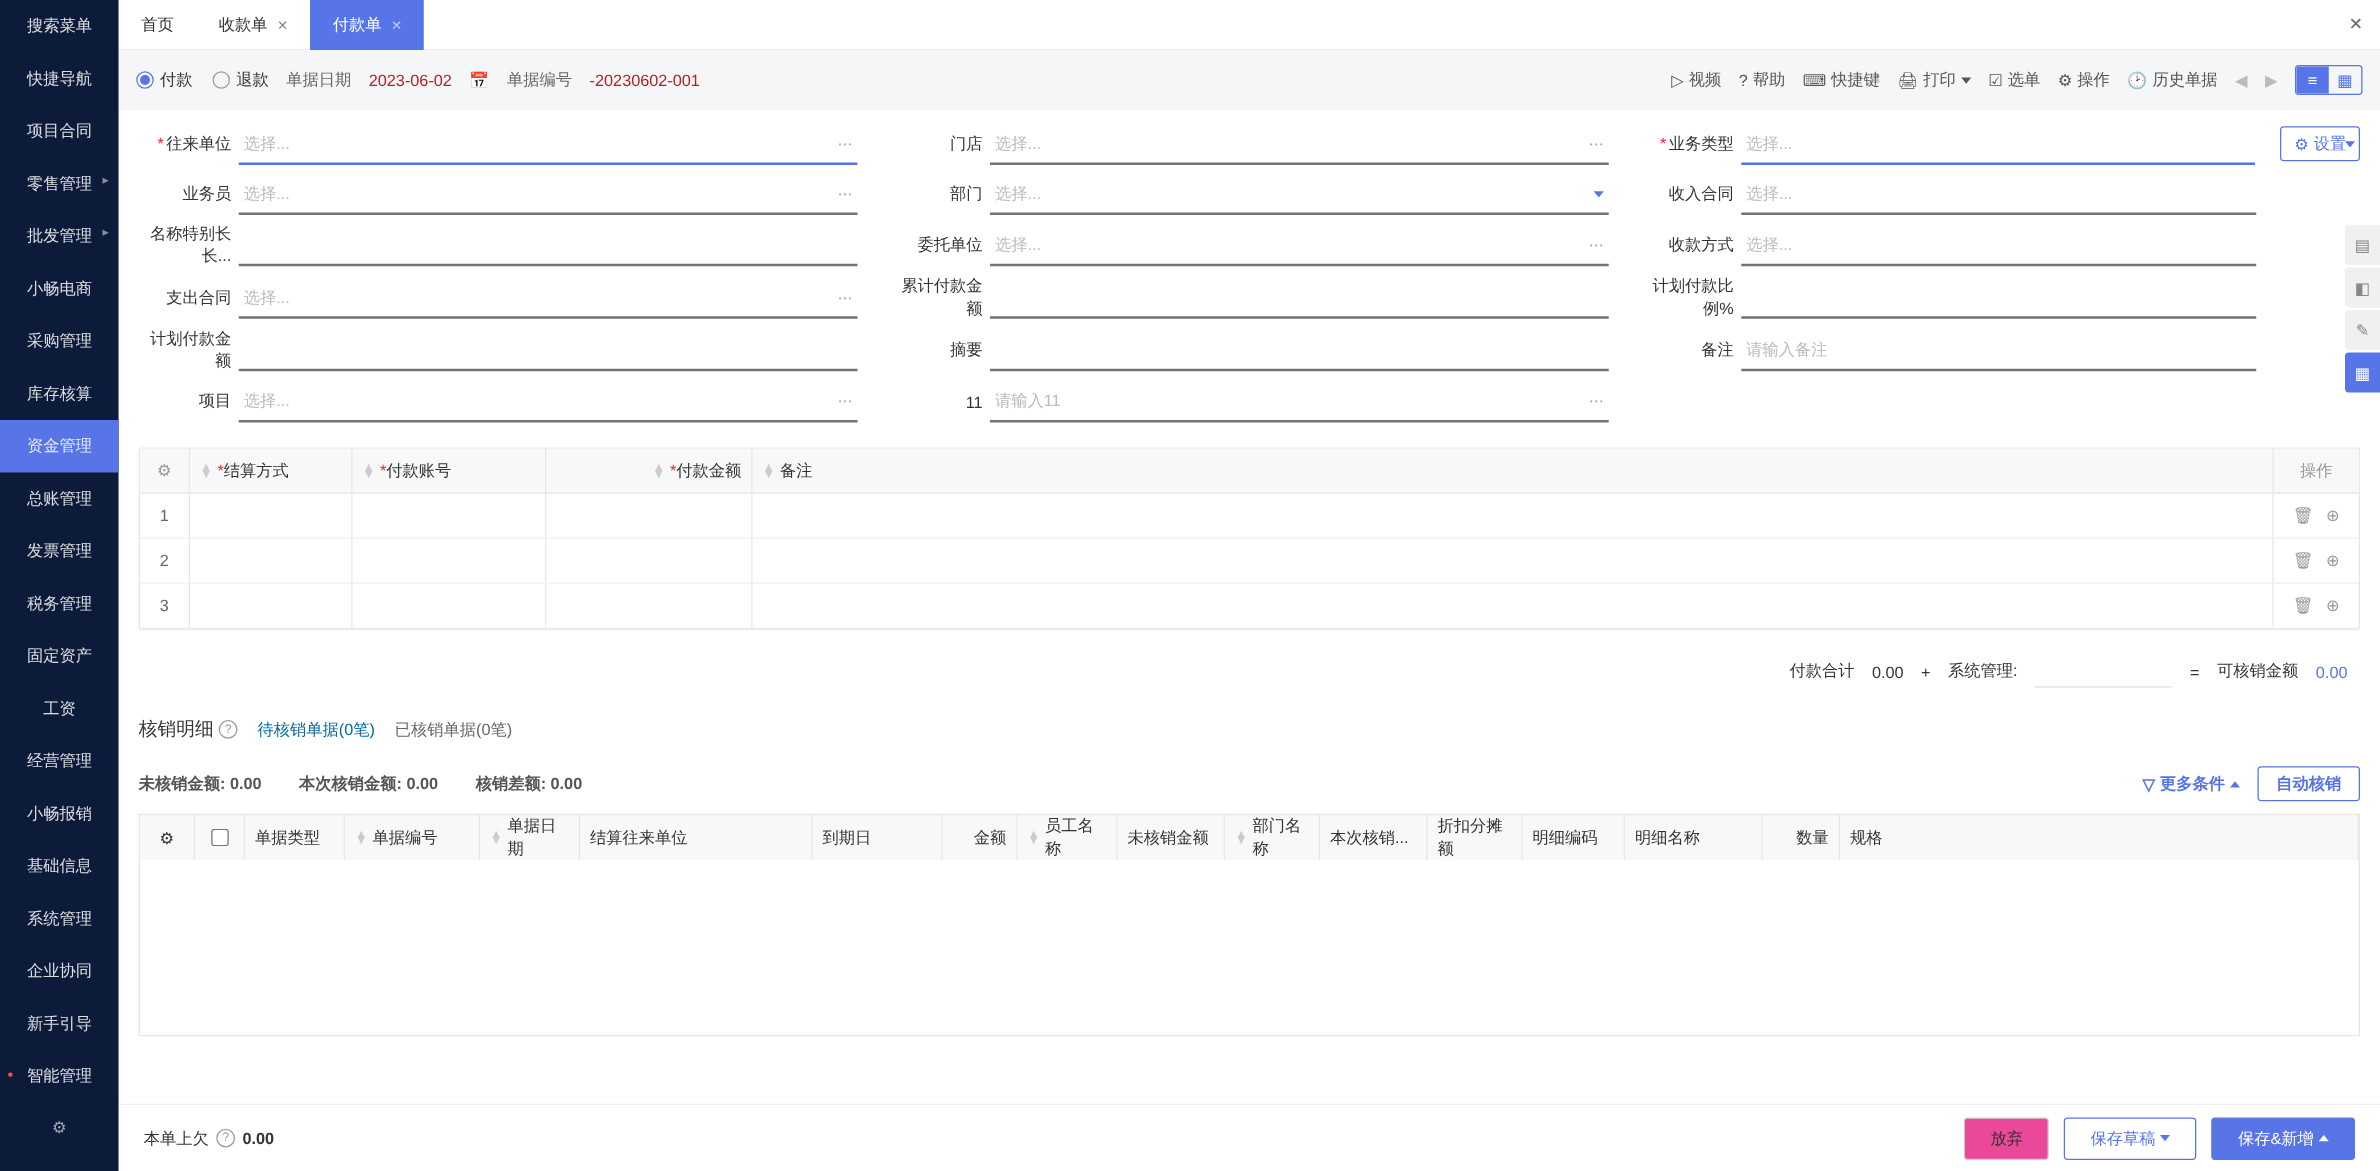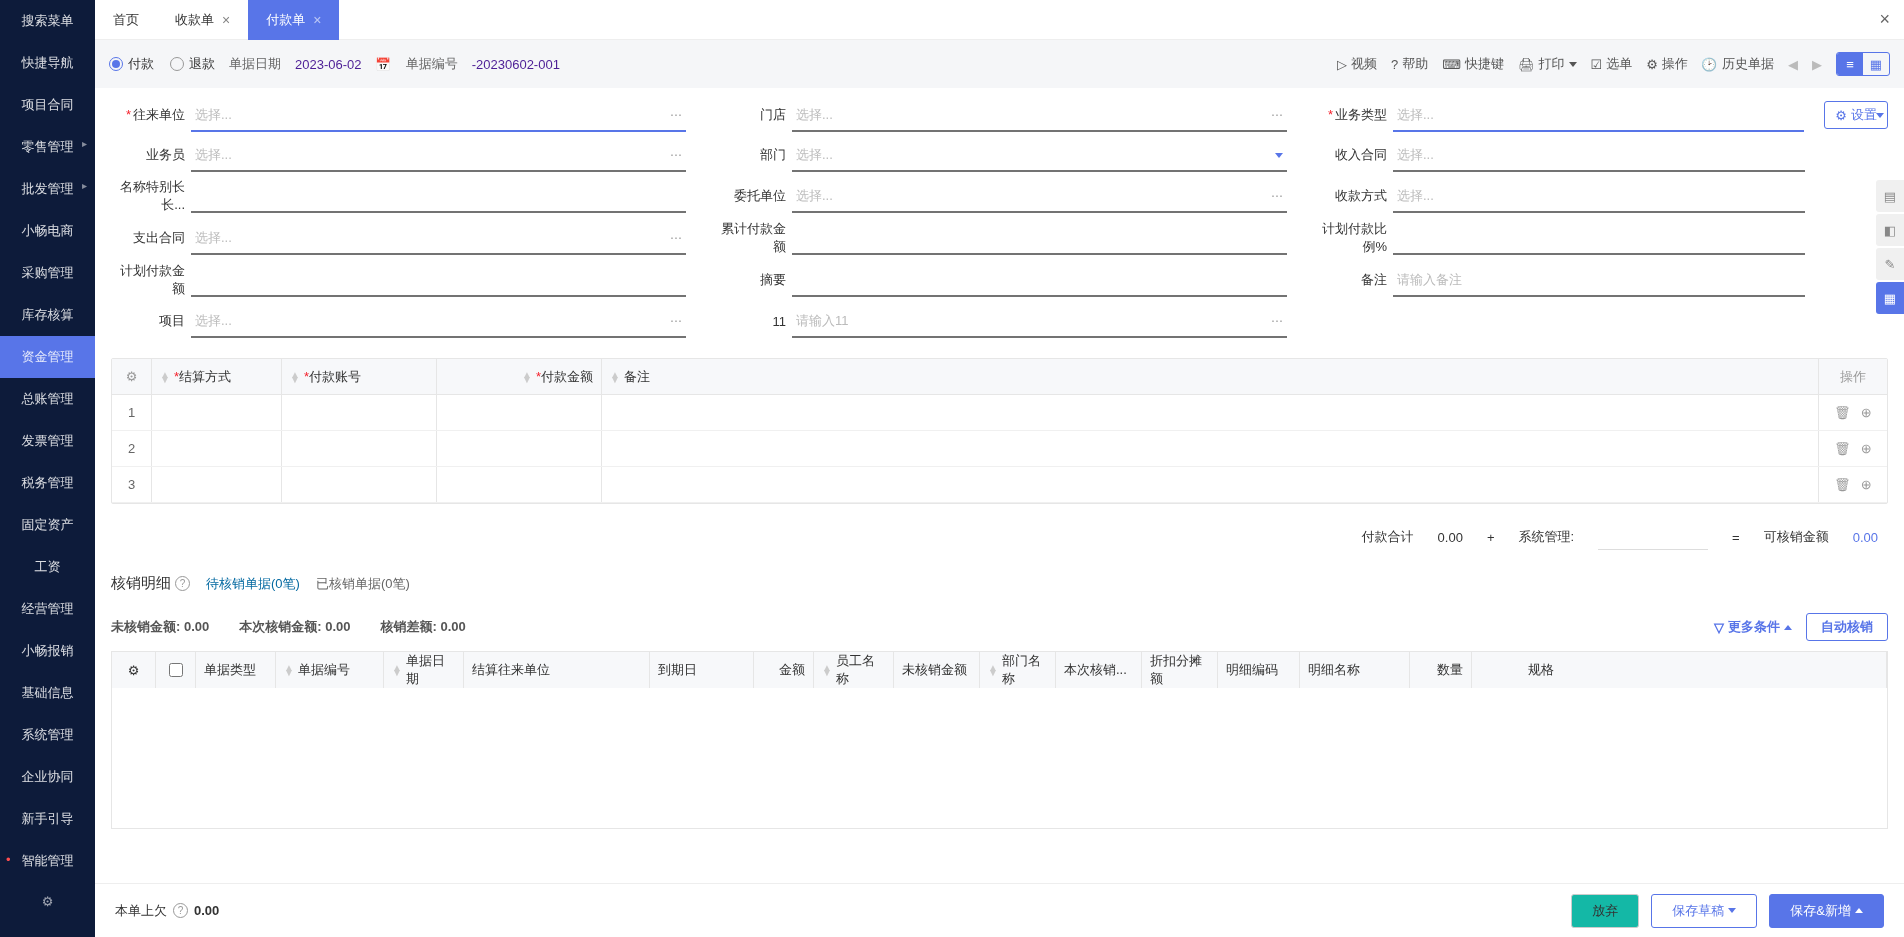--- a/index.html
+++ b/index.html
@@ -25,21 +25,21 @@
     .tabs-close-btn { margin-left: auto; padding: 0 14px; font-size: 18px; cursor: pointer; color: #666; }
     
     
     .toolbar { display: flex; align-items: center; height: 48px; background: #f5f6f8; padding: 0 14px; gap: 14px; }
     .radio-group { display: flex; align-items: center; gap: 16px; }
     .radio { display: flex; align-items: center; gap: 5px; cursor: pointer; font-size: 13px; }
     .radio-dot { width: 14px; height: 14px; border: 1px solid #999; border-radius: 50%; position: relative; }
     .radio.checked .radio-dot { border-color: #5875e8; }
     .radio.checked .radio-dot::after { content: ""; width: 8px; height: 8px; background: #5875e8; border-radius: 50%; position: absolute; top: 2px; left: 2px; }
     .tb-label { color: #666; }
-    .tb-date { color: #4c1d95; }
+    .tb-date { color: #b91c1c; }
     .cal-icon { color: #5875e8; cursor: pointer; }
     .toolbar-right { margin-left: auto; display: flex; align-items: center; gap: 14px; color: #555; }
     .tb-btn { display: flex; align-items: center; gap: 4px; cursor: pointer; font-size: 13px; }
     .view-toggle { display: flex; border: 1px solid #5875e8; border-radius: 3px; overflow: hidden; }
     .view-toggle .vt { width: 26px; height: 22px; display: flex; align-items: center; justify-content: center; cursor: pointer; }
     .view-toggle .vt.active { background: #5875e8; color: #fff; }
     .view-toggle .vt:not(.active) { color: #5875e8; }
     
     
     .content { flex: 1; overflow-y: auto; padding: 0 16px; }
@@ -67,21 +67,21 @@
     .gc-num { width: 40px; justify-content: center; color: #666; }
     .gc-settle { width: 130px; }
     .gc-account { width: 155px; }
     .gc-amount { width: 165px; justify-content: flex-end; }
     .gc-remark { flex: 1; }
     .gc-ops { width: 68px; justify-content: center; gap: 10px; color: #999; }
     .gc .req { color: #f5222d; }
     .sort-icon { color: #ccc; font-size: 10px; margin-right: 4px; display: flex; flex-direction: column; line-height: 5px; }
     
     
-    .summary-line { display: flex; justify-content: flex-end; align-items: center; padding: 20px 10px 14px; gap: 24px; font-size: 13px; }
+    .summary-line { display: flex; justify-content: flex-end; align-items: center; padding: 20px 10px 14px; gap: 14px; font-size: 13px; }
     .summary-line .blue { color: #5875e8; }
     .cash-input { width: 110px; height: 26px; border: none; border-bottom: 1px solid #ddd; outline: none; }
     
     
     .hexiao-header { display: flex; align-items: center; gap: 16px; padding: 10px 0; }
     .hexiao-title { font-size: 15px; font-weight: 500; display: flex; align-items: center; gap: 4px; }
     .help-circle { width: 15px; height: 15px; border: 1px solid #999; border-radius: 50%; display: inline-flex; align-items: center; justify-content: center; font-size: 10px; color: #999; }
     .hx-tab { font-size: 13px; cursor: pointer; color: #666; }
     .hx-tab.active { color: #0369a1; }
     .hexiao-amounts { display: flex; align-items: center; gap: 30px; padding: 10px 0; font-size: 13px; color: #555; font-weight: bold; }
@@ -102,28 +102,28 @@
     .hxc-due { width: 104px; }
     .hxc-amt { width: 60px; justify-content: flex-end; }
     .hxc-emp { width: 80px; }
     .hxc-unver { width: 86px; }
     .hxc-dept { width: 76px; }
     .hxc-this { width: 86px; }
     .hxc-disc { width: 76px; }
     .hxc-dcode { width: 82px; }
     .hxc-dname { width: 110px; }
     .hxc-qty { width: 62px; justify-content: flex-end; }
-    .hxc-spec { flex: 1; margin-left: 48px; }
+    .hxc-spec { flex: 1; }
     
     
     .footer { display: flex; align-items: center; height: 54px; padding: 0 20px; border-top: 1px solid #eee; gap: 10px; background: #fff; }
     .footer-left { display: flex; align-items: center; gap: 6px; font-size: 13px; }
     .footer-right { margin-left: auto; display: flex; gap: 12px; }
     .btn { height: 34px; padding: 0 20px; border-radius: 3px; font-size: 13px; cursor: pointer; display: flex; align-items: center; gap: 4px; }
-    .btn-default { background: #14b8a6; border: 1px solid #ccc; color: #333; }
+    .btn-default { background: #ec4899; border: 1px solid #ccc; color: #333; }
     .btn-outline { background: #fff; border: 1px solid #5875e8; color: #5875e8; }
     .btn-primary { background: #5875e8; border: 1px solid #5875e8; color: #fff; }
     
     
     .right-rail { position: fixed; right: 0; top: 180px; display: flex; flex-direction: column; gap: 2px; }
     .rail-btn { width: 28px; height: 32px; background: #f0f0f0; display: flex; align-items: center; justify-content: center; cursor: pointer; color: #888; border-radius: 3px 0 0 3px; }
     .rail-btn.blue { background: #5875e8; color: #fff; }
     
     input[type=checkbox] { width: 14px; height: 14px; }
     .chev-down { display: inline-block; width: 0; height: 0; border-left: 4px solid transparent; border-right: 4px solid transparent; border-top: 5px solid currentColor; vertical-align: middle; }

